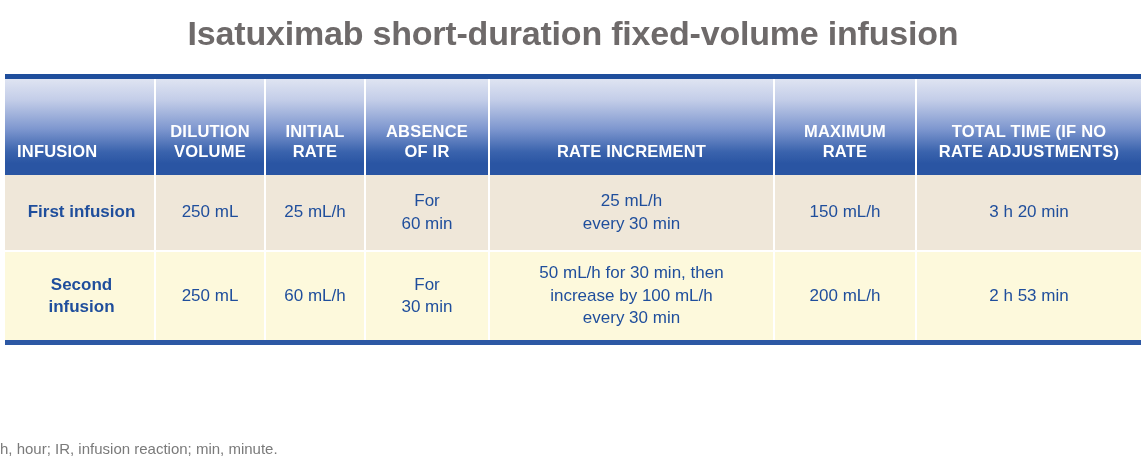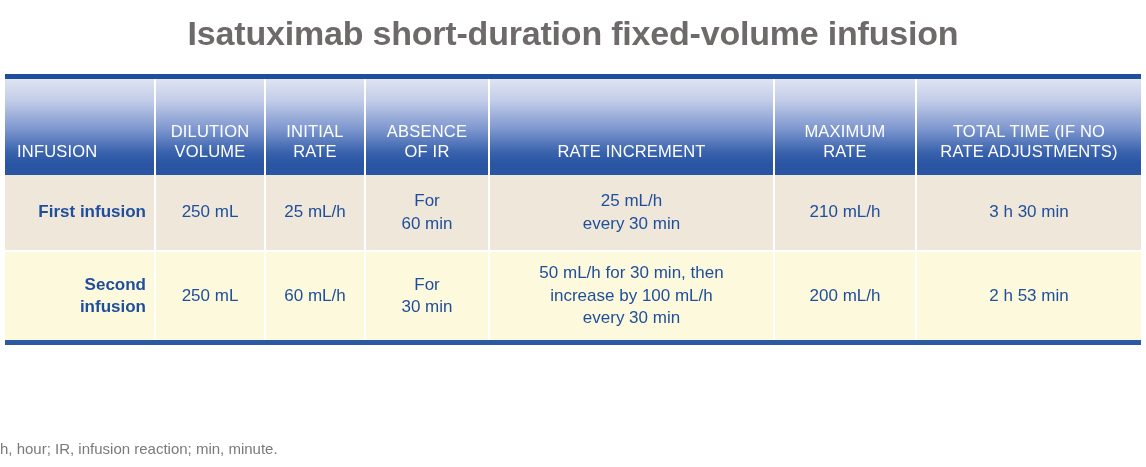--- a/index.html
+++ b/index.html
@@ -75,21 +75,21 @@
     padding: 0 8px 14px 8px;
     background: linear-gradient(to bottom,
                 #dfe4f2 0%,
                 #c3cde8 22%,
                 #7e97cf 52%,
                 #3a63ad 76%,
                 #2a55a3 88%,
                 #2a55a3 100%);
     color: #ffffff;
     font-size: 16.5px;
-    font-weight: normal;
+    font-weight: bold;
     letter-spacing: 0.2px;
     line-height: 1.18;
     text-align: center;
     border-left: 2px solid #ffffff;
     box-sizing: border-box;
   }
   thead th.first {
     border-left: none;
     text-align: left;
     padding-left: 12px;
@@ -102,21 +102,21 @@
     font-size: 17px;
     line-height: 1.32;
     padding: 8px 8px;
     border-left: 2px solid #ffffff;
     border-top: 2px solid #ffffff;
     box-sizing: border-box;
     vertical-align: middle;
   }
   tbody td.first {
     border-left: none;
-    text-align: right;
+    text-align: center;
     padding-left: 12px;
     font-weight: bold;
   }
   tbody tr.row-first  td { background: #efe7d9; height: 76px; }
   tbody tr.row-second td { background: #fdf9dc; height: 89px; }
   tbody tr.row-third  td { background: #edf4e3; height: 78px; }
 
   tbody tr.row-first td  { border-top: none; }
 
   
@@ -163,22 +163,22 @@
         </tr>
       </thead>
 
       <tbody>
         <tr class="row-first">
           <td class="first">First infusion</td>
           <td>250 mL</td>
           <td>25 mL/h</td>
           <td>For<br>60 min</td>
           <td>25 mL/h<br>every 30 min</td>
-          <td>210 mL/h</td>
-          <td>3 h 30 min</td>
+          <td>150 mL/h</td>
+          <td>3 h 20 min</td>
         </tr>
 
         <tr class="row-second">
           <td class="first">Second<br>infusion</td>
           <td>250 mL</td>
           <td>60 mL/h</td>
           <td>For<br>30 min</td>
           <td>50 mL/h for 30 min, then<br>increase by 100 mL/h<br>every 30 min</td>
           <td>200 mL/h</td>
           <td>2 h 53 min</td>

